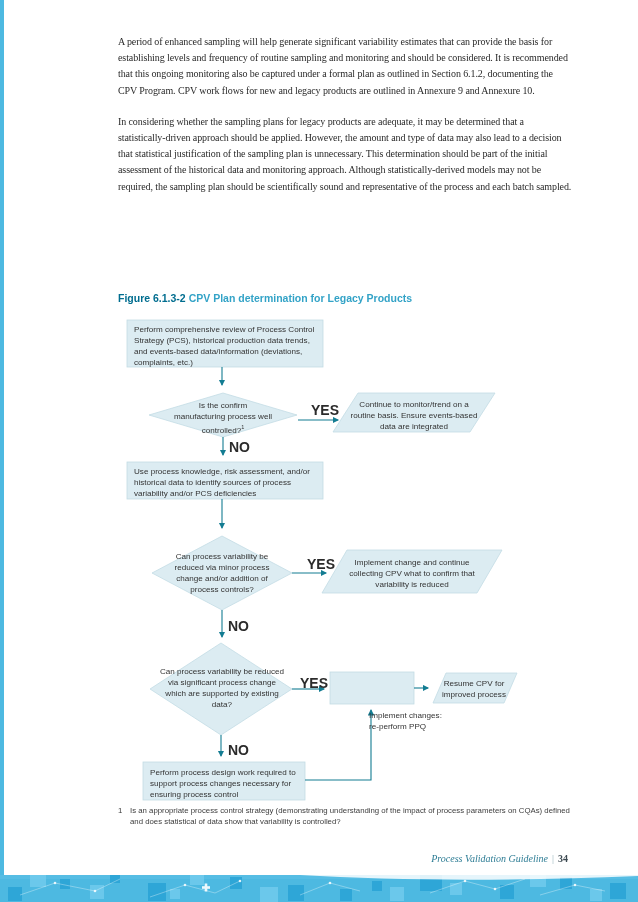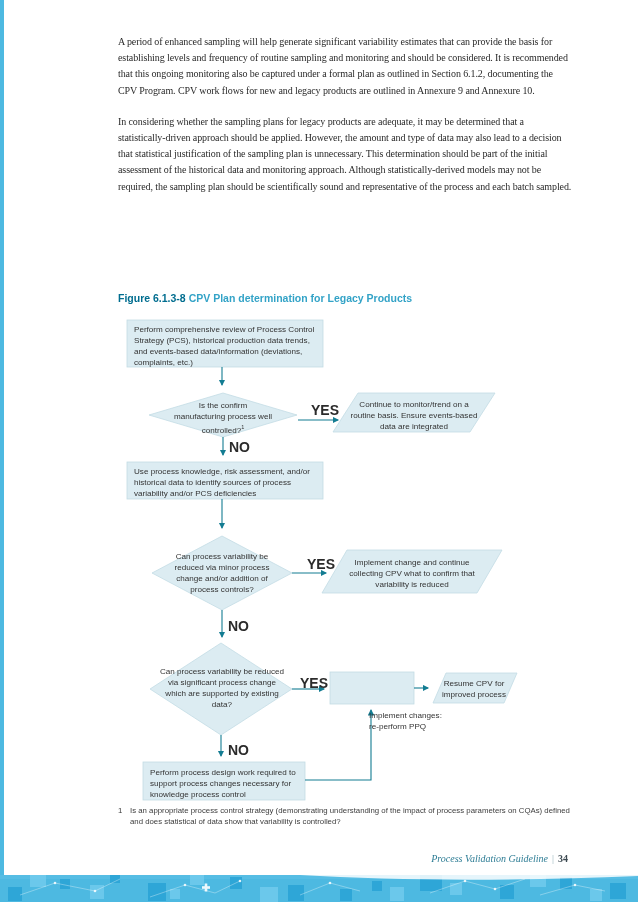--- a/index.html
+++ b/index.html
@@ -38,21 +38,21 @@
 </head>
 <body>
 
 <div class="left-stripe"></div>
 
 <div class="page-text">
   <p>A period of enhanced sampling will help generate significant variability estimates that can provide the basis for establishing levels and frequency of routine sampling and monitoring and should be considered. It is recommended that this ongoing monitoring also be captured under a formal plan as outlined in Section 6.1.2, documenting the CPV Program. CPV work flows for new and legacy products are outlined in Annexure 9 and Annexure 10.</p>
   <p>In considering whether the sampling plans for legacy products are adequate, it may be determined that a statistically-driven approach should be applied. However, the amount and type of data may also lead to a decision that statistical justification of the sampling plan is unnecessary. This determination should be part of the initial assessment of the historical data and monitoring approach. Although statistically-derived models may not be required, the sampling plan should be scientifically sound and representative of the process and each batch sampled.</p>
 </div>
 
-<div class="fig-title"><span class="fig-label">Figure 6.1.3-8</span><span> </span><span class="fig-name">CPV Plan determination for Legacy Products</span></div>
+<div class="fig-title"><span class="fig-label">Figure 6.1.3-2</span><span> </span><span class="fig-name">CPV Plan determination for Legacy Products</span></div>
 
 <svg class="flow-svg" width="638" height="902" viewBox="0 0 638 902">
   <defs>
     <marker id="ah" markerWidth="7" markerHeight="7" refX="5" refY="3" orient="auto">
       <path d="M0,0 L6,3 L0,6 Z" fill="#137c92"></path>
     </marker>
   </defs>
   <g fill="#dcecf2" stroke="#c3dce4" stroke-width="0.8">
     <rect x="127" y="320" width="196" height="47"></rect>
     <polygon points="223,393 297,415 223,437 149,415"></polygon>
@@ -92,21 +92,21 @@
 <div class="lbl" style="left:307px; top:556px;">YES</div>
 <div class="node-text c" style="left:345px; top:557px; width:134px;">Implement change and continue collecting CPV what to confirm that variability is reduced</div>
 <div class="lbl" style="left:228px; top:618px;">NO</div>
 
 <div class="node-text c" style="left:157px; top:666px; width:130px;">Can process variability be reduced via significant process change which are supported by existing data?</div>
 <div class="lbl" style="left:300px; top:675px;">YES</div>
 <div class="node-text" style="left:336px; top:710px; width:80px;margin-left:33px;">Implement changes: re-perform PPQ</div>
 <div class="node-text c" style="left:439px; top:678px; width:70px;">Resume CPV for improved process</div>
 <div class="lbl" style="left:228px; top:742px;">NO</div>
 
-<div class="node-text" style="left:150px; top:767px; width:152px;">Perform process design work required to support process changes necessary for knowledge process control</div>
+<div class="node-text" style="left:150px; top:767px; width:152px;">Perform process design work required to support process changes necessary for ensuring process control</div>
 
 <div class="footnote">
   <span class="fn-marker">1</span>
   <span>Is an appropriate process control strategy (demonstrating understanding of the impact of process parameters on CQAs) defined and does statistical of data show that variability is controlled?</span>
 </div>
 
 <div class="footer">
   <span>Process Validation Guideline</span><span class="sep">|</span><span class="pg">34</span>
 </div>
 

